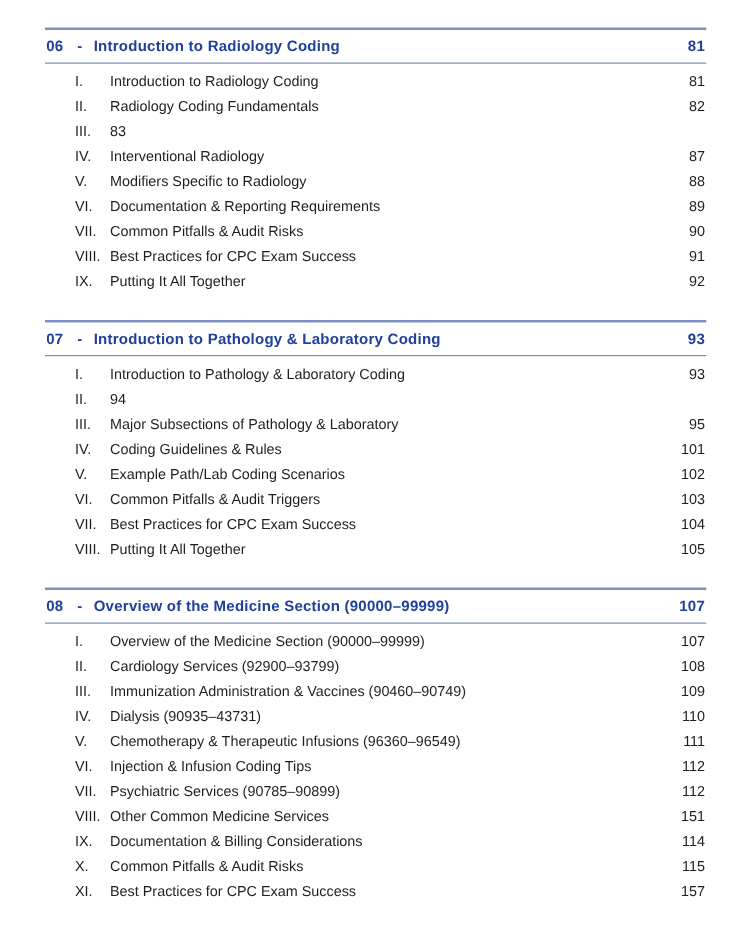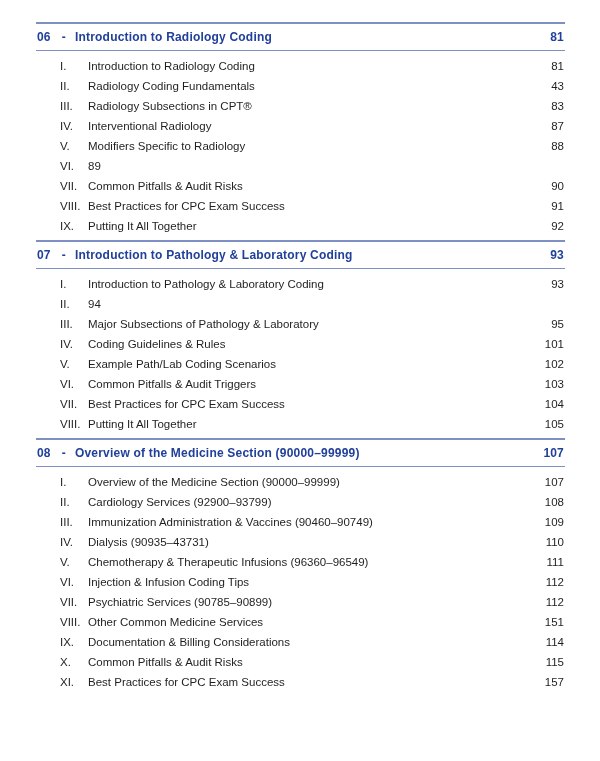--- a/index.html
+++ b/index.html
@@ -14,21 +14,21 @@
     font-family: "Liberation Sans", "DejaVu Sans", sans-serif;
   }
   body {
     height: 761px;
     overflow: hidden;
   }
   .toc-page {
     padding: 22px 35px 0 36px;
   }
   .toc-section { margin-top: 0; }
-  .toc-section + .toc-section { margin-top: 0; }
+  .toc-section + .toc-section { margin-top: 16px; }
 
   .section-heading {
     display: flex;
     align-items: center;
     border-top: 2px solid var(--divider-blue);
     border-bottom: 1.5px solid var(--divider-blue);
     padding: 6px 1px 6px 1px;
     color: var(--heading-blue);
     font-size: 12px;
     font-weight: 700;
@@ -80,43 +80,43 @@
     <div class="section-items">
   <div class="toc-item">
     <span class="toc-item-numeral">I.</span>
     <span class="toc-item-label">Introduction to Radiology Coding</span>
     <span class="toc-item-page">81</span>
   </div>
 
   <div class="toc-item">
     <span class="toc-item-numeral">II.</span>
     <span class="toc-item-label">Radiology Coding Fundamentals</span>
-    <span class="toc-item-page">43</span>
+    <span class="toc-item-page">82</span>
   </div>
 
   <div class="toc-item">
     <span class="toc-item-numeral">III.</span>
-    <span class="toc-item-label">Radiology Subsections in CPT®</span>
     <span class="toc-item-page">83</span>
   </div>
 
   <div class="toc-item">
     <span class="toc-item-numeral">IV.</span>
     <span class="toc-item-label">Interventional Radiology</span>
     <span class="toc-item-page">87</span>
   </div>
 
   <div class="toc-item">
     <span class="toc-item-numeral">V.</span>
     <span class="toc-item-label">Modifiers Specific to Radiology</span>
     <span class="toc-item-page">88</span>
   </div>
 
   <div class="toc-item">
     <span class="toc-item-numeral">VI.</span>
+    <span class="toc-item-label">Documentation &amp; Reporting Requirements</span>
     <span class="toc-item-page">89</span>
   </div>
 
   <div class="toc-item">
     <span class="toc-item-numeral">VII.</span>
     <span class="toc-item-label">Common Pitfalls &amp; Audit Risks</span>
     <span class="toc-item-page">90</span>
   </div>
 
   <div class="toc-item">

